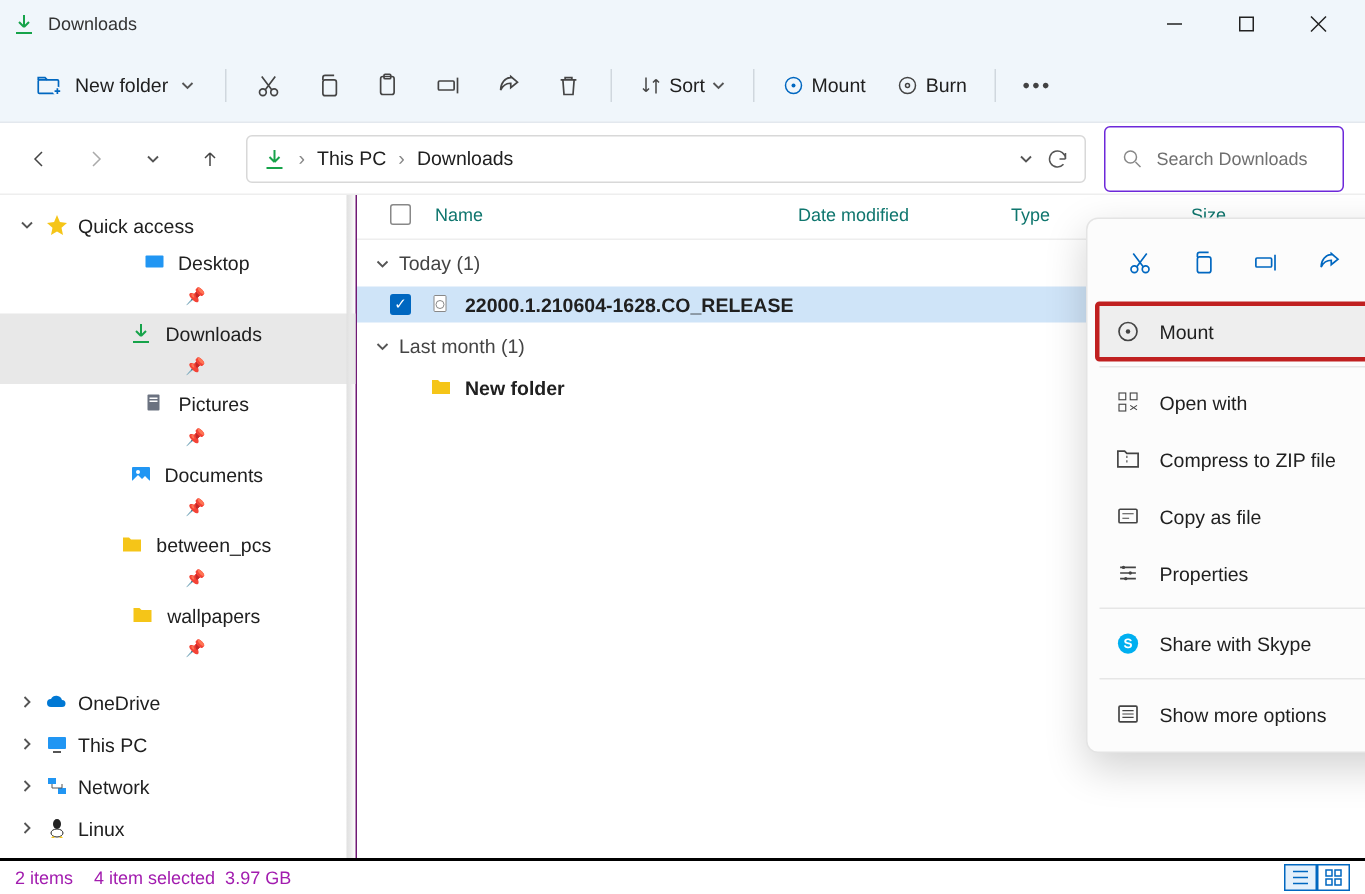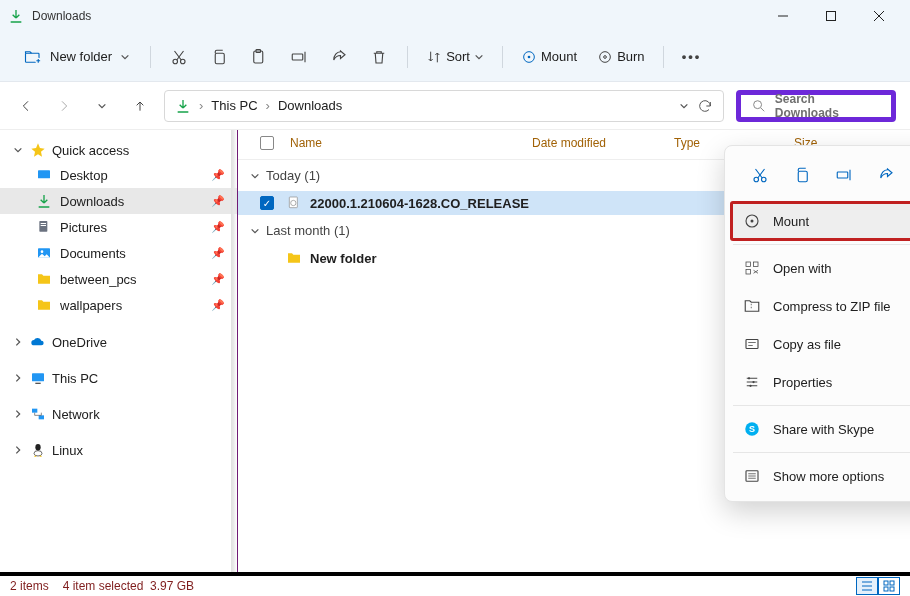--- a/index.html
+++ b/index.html
@@ -22,40 +22,40 @@
   .tool-dd { display: flex; align-items: center; gap: 4px; padding: 6px 8px; }
   
   
   .navrow { height: 48px; display: flex; align-items: center; gap: 12px; padding: 0 14px; border-bottom: 1px solid #eee; }
   .nav-arrows { display: flex; align-items: center; gap: 14px; color: #606060; }
   .nav-arrow { width: 24px; height: 24px; display: flex; align-items: center; justify-content: center; }
   .addressbar { flex: 1; display: flex; align-items: center; border: 1px solid #d8d8d8; border-radius: 4px; padding: 4px 10px; height: 32px; gap: 8px; }
   .addr-left { display: flex; align-items: center; gap: 8px; flex: 1; }
   .addressbar .sep { color: #888; }
   .addr-actions { display:flex; align-items:center; gap:8px; color:#555; }
-  .searchbox { width: 160px; border: 5px solid #6d28d9; border-radius: 4px; padding: 4px 10px; height: 32px; color: #707070; display: flex; align-items: center; gap: 8px; font-size:12px;font-weight:bold;}
+  .searchbox { width: 160px; border: 1px solid #6d28d9; border-radius: 4px; padding: 4px 10px; height: 44px; color: #707070; display: flex; align-items: center; gap: 8px; font-size:12px;}
   
   
   .main { flex: 1; display: flex; overflow: hidden; }
   
   
   .sidebar { width: 238px; border-right: 1px solid #701a75; padding: 8px 0; display: flex; flex-direction: column; position: relative; }
   .sb-drag { position:absolute; right:0; top:0; width:6px; height:100%; background: linear-gradient(to right, #e0e0e0 0, #e8e8e8 40%, transparent 100%);}
   .sb-section { margin-bottom: 10px; }
   .sb-hdr { display: flex; align-items: center; gap: 6px; padding: 4px 12px; font-size: 13px; }
   .sb-chev { width: 12px; display: inline-flex; justify-content:center;}
-  .sb-item { display: flex; align-items: center; gap: 8px; padding: 5px 12px 5px 36px; font-size: 13px; justify-content: space-between; }
+  .sb-item { display: flex; align-items: center; gap: 8px; padding: 5px 12px 5px 36px; font-size: 13px; justify-content: space-between; flex-direction: column; }
   .sb-item.active { background: #e8e8e8; }
   .sb-item-left { display: flex; align-items: center; gap: 8px; }
   .pin { color: #808080; font-size: 11px; }
   .sb-root-item { display:flex; align-items:center; gap:6px; padding: 6px 12px;}
   
   
   .content { flex: 1; overflow: hidden; position: relative; }
-  .cols { display: flex; padding: 6px 6px 6px 22px; font-size: 12px; color: #a16207; border-bottom: 1px solid #eee; }
+  .cols { display: flex; padding: 6px 6px 6px 22px; font-size: 12px; color: #0f766e; border-bottom: 1px solid #eee; }
   .col-chk { width: 26px; }
   .col-name { flex: 1; padding-left: 4px; }
   .col-mod { width: 142px; }
   .col-type { width: 120px; }
   .col-size { width: 110px; text-align: left;}
   
   .group-hdr { display: flex; align-items: center; gap: 6px; padding: 8px 6px 8px 12px; font-size: 13px; color: #444; }
   .row { display: flex; align-items: center; padding: 4px 6px 4px 22px; font-size: 13px; }
   .row.selected { background: #cfe4f8; }
   .rchk { width: 26px; display:flex; align-items:center; }
@@ -69,21 +69,21 @@
   
   .ctx { position: absolute; left: 486px; top: 15px; width: 260px; background: #fcfcfc; border: 1px solid #e4e4e4; border-radius: 8px; box-shadow: 0 10px 28px rgba(0,0,0,0.18); padding: 6px; font-size: 13px; }
   .ctx-icons { display: flex; gap: 8px; padding: 8px 12px 12px; justify-content: flex-start; }
   .ctx-iconbtn { width: 34px; height: 30px; display: flex; align-items: center; justify-content: center; color: #0067c0; border-radius:4px;}
   .ctx-sep { height: 1px; background: #e6e6e6; margin: 4px 2px; }
   .ctx-item { display: flex; align-items: center; gap: 12px; padding: 10px 12px; border-radius: 4px; justify-content: space-between; }
   .ctx-item-left { display: flex; align-items: center; gap: 12px;}
   .ctx-item.hl { background: #eeeeee; outline: 3px solid #c02020; outline-offset: -2px; border-radius:2px; }
   
   
-  .status { height: 24px; border-top: 4px solid #000000; display: flex; align-items: center; padding: 0 10px; font-size: 12px; color: #7f1d1d; justify-content: space-between;}
+  .status { height: 24px; border-top: 2px solid #000000; display: flex; align-items: center; padding: 0 10px; font-size: 12px; color: #a21caf; justify-content: space-between;}
   .status-left { display:flex; gap:14px;}
   .view-toggles { display:flex; gap:0;}
   .view-tg { width:22px; height:18px; border:1px solid #0067c0; display:flex; align-items:center; justify-content:center; font-size:10px;}
   .view-tg.active { background:#e4f0fb;}
   
   svg { display: block; }
   .icon15 { width:16px; height:16px; }
   .icon18 { width:18px; height:18px; }
 </style>
 </head>

